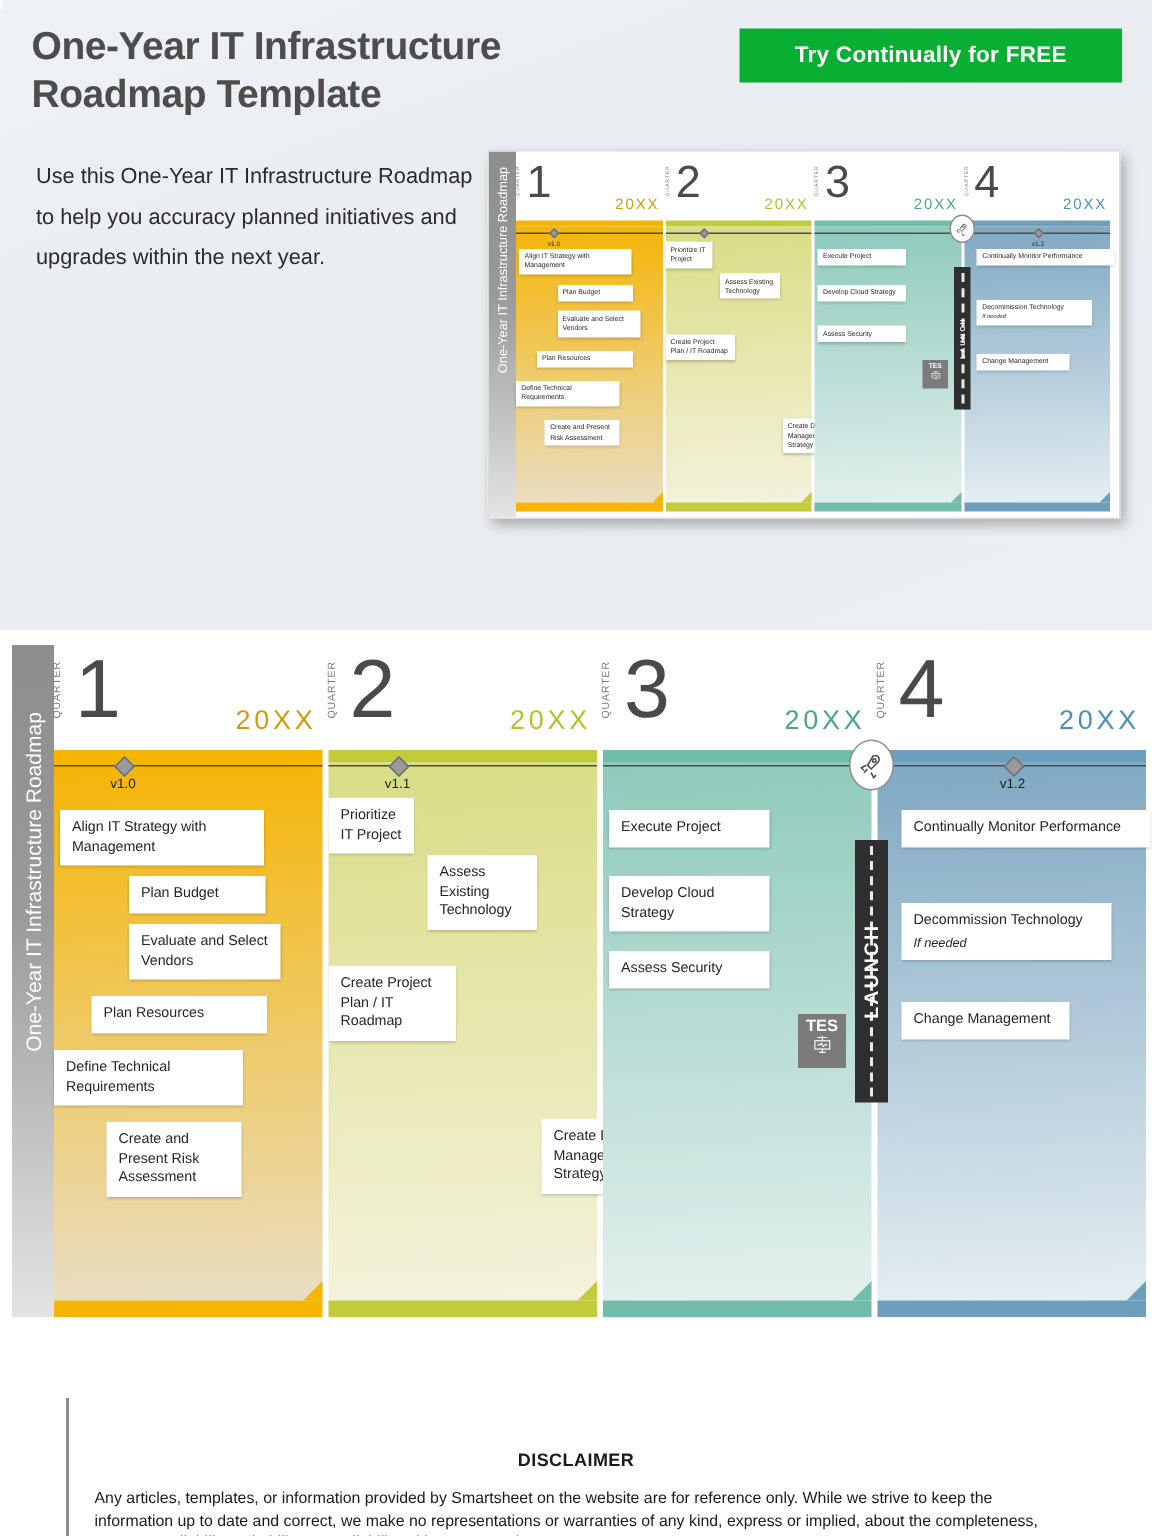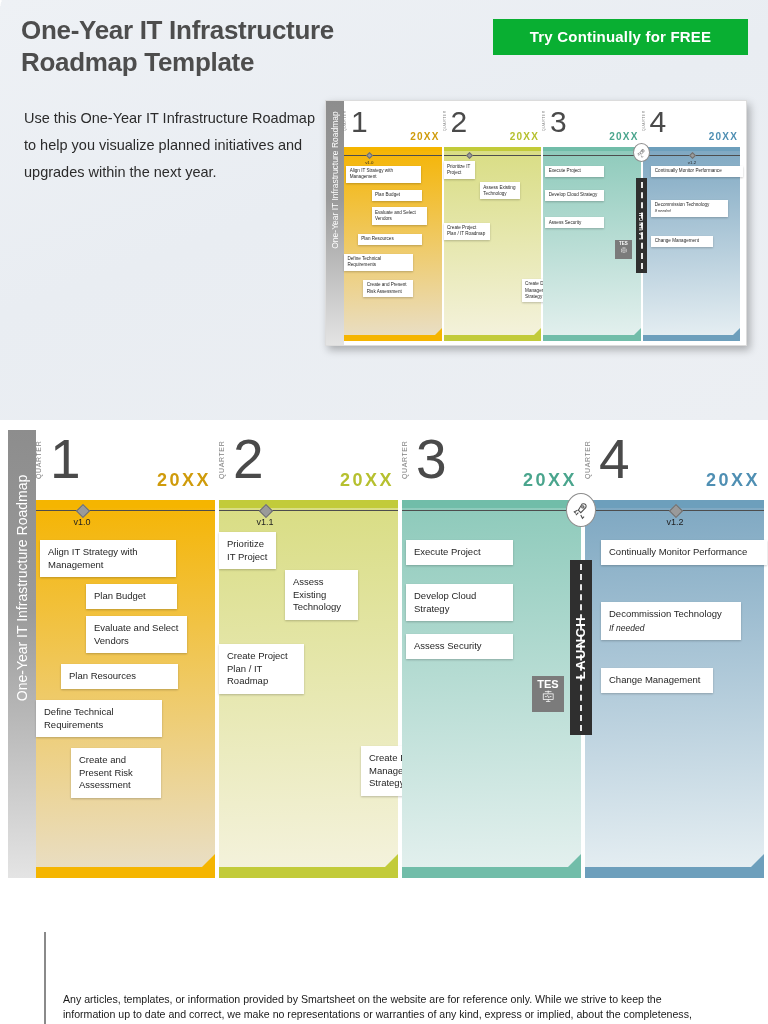--- a/index.html
+++ b/index.html
@@ -51,21 +51,21 @@
   }
   .rm-cols { position: absolute; top: 0; bottom: 0; display: flex; }
   .rm-col { position: relative; height: 100%; }
   .rm-head { position: relative; width: 100%; }
   .rm-qlabel {
     position: absolute; color: #808080; font-weight: normal;
     letter-spacing: .6px; transform: rotate(-90deg); transform-origin: left bottom;
     white-space: nowrap;
   }
   .rm-qnum { position: absolute; color: #4a4a4a; font-weight: normal; line-height: 1; }
-  .rm-year { position: absolute; font-weight: bold; letter-spacing: 2.5px; }
+  .rm-year { position: absolute; font-weight: normal; letter-spacing: 2.5px; }
   .rm-topbar { position: absolute; width: 100%; }
   .rm-body { position: absolute; left: 0; right: 0; overflow: hidden; }
   .rm-botbar { position: absolute; left: 0; right: 0; }
   .rm-fold { position: absolute; right: 0; }
   .rm-task {
     position: absolute; background: #ffffff; color: #262626;
     box-shadow: 0 1px 2px rgba(0,0,0,.22);
   }
   .rm-task i { font-style: italic; display: block; }
   .rm-tl { position: absolute; left: 0; right: 0; background: #4d4d4d; }
@@ -166,21 +166,21 @@
     font-size: 10.6px; line-height: 14.5px; color: #1a1a1a;
   }
 </style>
 </head>
 <body>
 
 <div class="page">
 
   <div class="hero">
     <div class="hero-title">One-Year IT Infrastructure Roadmap Template</div>
-    <div class="hero-sub">Use this One-Year IT Infrastructure Roadmap to help you visualize planned initiatives and upgrades within the next year.</div>
+    <div class="hero-sub">Use this One-Year IT Infrastructure Roadmap to help you accuracy planned initiatives and upgrades within the next year.</div>
     <button class="cta-btn">Try Continually for FREE</button>
 
     <div class="roadmap thumb" id="thumb-roadmap">
       <div class="rm-side">
         <div class="rm-side-label">One-Year IT Infrastructure Roadmap</div>
       </div>
       <div class="rm-cols">
           <div class="rm-col">
             <div class="rm-head">
               <div class="rm-qlabel">QUARTER</div>
@@ -376,16 +376,17 @@
               <path d="M7 12h3l2-2 2 4 2-2h3"></path>
               <path d="M13 17v4M9 21h8"></path>
             </svg>
           </div>
         </div>
       </div>
   </div>
 
   <div class="disc">
     <div class="disc-bar"></div>
+    <div class="disc-title">DISCLAIMER</div>
     <div class="disc-body">Any articles, templates, or information provided by Smartsheet on the website are for reference only. While we strive to keep the information up to date and correct, we make no representations or warranties of any kind, express or implied, about the completeness, accuracy, reliability, suitability, or availability with respect to the</div>
   </div>
 
 </div>
 
 </body></html>

